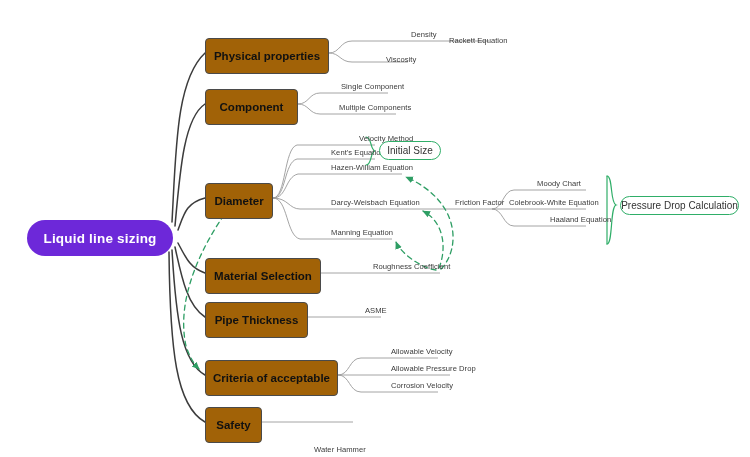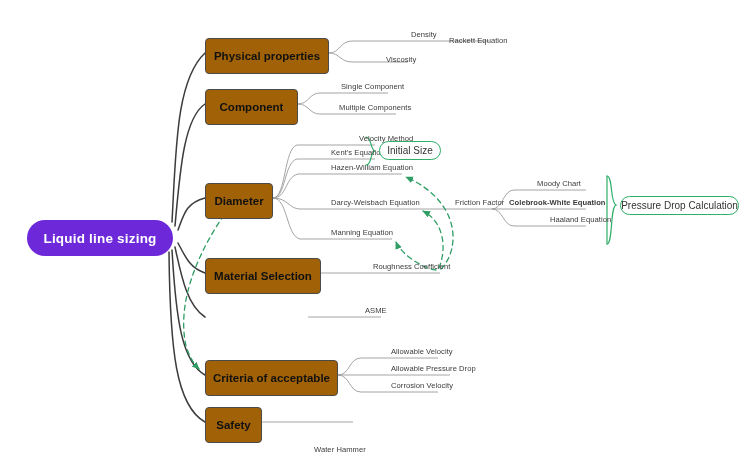--- a/index.html
+++ b/index.html
@@ -149,41 +149,42 @@
   <div class="root-node" style="left:27px;top:220px;width:146px;height:36px;">Liquid line sizing</div>
 
   <div class="main-node" style="left:205px;top:38px;width:124px;height:30px;">Physical properties</div>
 
   <div class="main-node" style="left:205px;top:89px;width:93px;height:24px;">Component</div>
 
   <div class="main-node" style="left:205px;top:183px;width:68px;height:30px;">Diameter</div>
 
   <div class="main-node" style="left:205px;top:258px;width:116px;height:30px;">Material Selection</div>
 
+  <div class="main-node" style="left:205px;top:302px;width:103px;height:30px;">Pipe Thickness</div>
 
   <div class="main-node" style="left:205px;top:360px;width:133px;height:30px;">Criteria of acceptable</div>
 
   <div class="main-node" style="left:205px;top:407px;width:57px;height:30px;">Safety</div>
 
   <div class="leaf" style="left:383px;top:30px;">Density</div>
   <div class="leaf" style="left:421px;top:36px;">Rackett Equation</div>
   <div class="leaf" style="left:358px;top:55px;">Viscosity</div>
 
   <div class="leaf" style="left:313px;top:82px;">Single Component</div>
   <div class="leaf" style="left:311px;top:103px;">Multiple Components</div>
 
   <div class="leaf" style="left:303px;top:134px;margin-left:28px;">Velocity Method</div>
   <div class="leaf" style="left:303px;top:148px;">Kent's Equation</div>
   <div class="leaf" style="left:303px;top:163px;">Hazen-William Equation</div>
   <div class="leaf" style="left:303px;top:198px;">Darcy-Weisbach Equation</div>
   <div class="leaf" style="left:303px;top:228px;">Manning Equation</div>
 
   <div class="leaf" style="left:427px;top:198px;">Friction Factor</div>
   <div class="leaf" style="left:509px;top:179px;">Moody Chart</div>
-  <div class="leaf" style="left:481px;top:198px;font-weight:bold;">Colebrook-White Equation</div>
+  <div class="leaf" style="left:481px;top:198px;">Colebrook-White Equation</div>
   <div class="leaf" style="left:522px;top:215px;">Haaland Equation</div>
 
   <div class="leaf" style="left:345px;top:262px;">Roughness Coefficient</div>
   <div class="leaf" style="left:337px;top:306px;">ASME</div>
 
   <div class="leaf" style="left:363px;top:347px;">Allowable Velocity</div>
   <div class="leaf" style="left:363px;top:364px;">Allowable Pressure Drop</div>
   <div class="leaf" style="left:363px;top:381px;">Corrosion Velocity</div>
 
   <div class="leaf" style="left:286px;top:411px;margin-top:34px;">Water Hammer</div>

